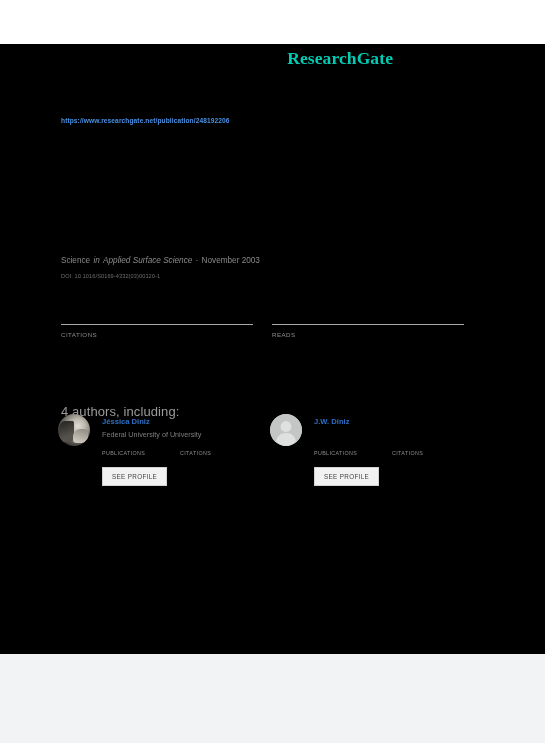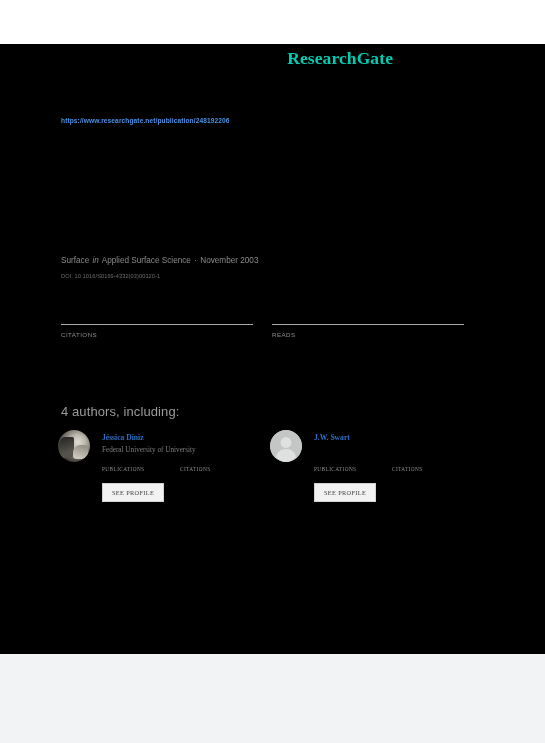--- a/index.html
+++ b/index.html
@@ -67,21 +67,21 @@
   .article-meta {
     position: absolute;
     left: 61px;
     top: 256px;
     font-size: 8.2px;
     color: #8a8a8a;
     white-space: nowrap;
   }
   .article-meta .lbl-article { font-weight: 400; }
   .article-meta .lbl-in { font-style: italic; font-weight: 400; padding: 0 1px; }
-  .article-meta .journal { }
+  .article-meta .journal { font-style: italic; }
   .article-meta .sep { padding: 0 1px; }
 
   .article-doi {
     position: absolute;
     left: 61px;
     top: 273px;
     font-size: 5.6px;
     color: #6e6e6e;
     letter-spacing: 0.1px;
     white-space: nowrap;
@@ -127,24 +127,23 @@
     position: absolute;
     left: 61px;
     top: 404px;
     font-size: 13px;
     color: #9a9a9a;
     letter-spacing: 0.1px;
   }
 
   .author {
     position: absolute;
-    top: 428px;
+    top: 412px;
     width: 215px;
     height: 70px;
-    font-family: Liberation Serif, serif;
   }
   .author.first  { left: 58px; }
   .author.second { left: 270px; }
 
   .avatar {
     position: absolute;
     left: 0; top: 2px;
     width: 32px;
     height: 32px;
     border-radius: 50%;
@@ -254,21 +253,21 @@
 
   <div class="top-strip"></div>
 
   <div class="dark-region"></div>
 
   <div class="rg-logo">ResearchGate</div>
 
   <div class="pub-url">https://www.researchgate.net/publication/248192206</div>
 
   <div class="article-meta">
-    <span class="lbl-article">Surface</span>
+    <span class="lbl-article">Science</span>
     <span class="lbl-in">in</span>
     <span class="journal">Applied Surface Science</span>
     <span class="sep">·</span>
     <span class="date">November 2003</span>
   </div>
 
   <div class="article-doi">DOI: 10.1016/S0169-4332(03)00120-1</div>
 
   <div class="stats">
     <div class="stat-col left">
@@ -303,21 +302,21 @@
   </div>
 
   <div class="author second">
     <div class="avatar placeholder">
       <svg width="32" height="32" viewBox="0 0 32 32" aria-hidden="true">
         <circle cx="16" cy="16" r="16" fill="#c4c6c6"></circle>
         <circle cx="16" cy="12.5" r="5.4" fill="#dfe1e1"></circle>
         <path d="M16 19c-5.2 0-9.2 3.2-9.9 8.2A16 16 0 0 0 16 32a16 16 0 0 0 9.9-4.8C25.2 22.2 21.2 19 16 19z" fill="#dfe1e1"></path>
       </svg>
     </div>
-    <div class="author-name">J.W. Swart</div>
+    <div class="author-name">J.W. Diniz</div>
     <div class="author-affil"></div>
     <div class="author-stats">
       <div class="author-stat pubs">
         <div class="num"></div>
         <div class="cap">PUBLICATIONS</div>
       </div>
       <div class="author-stat cits">
         <div class="num"></div>
         <div class="cap">CITATIONS</div>
       </div>

